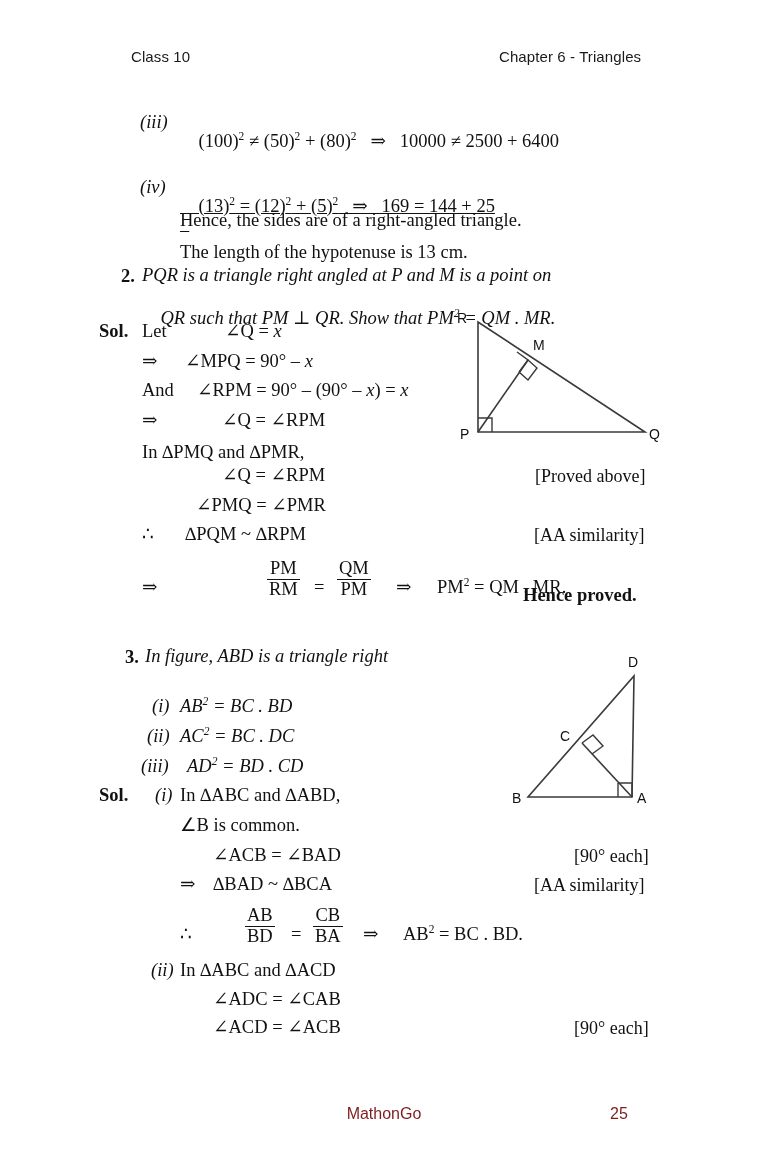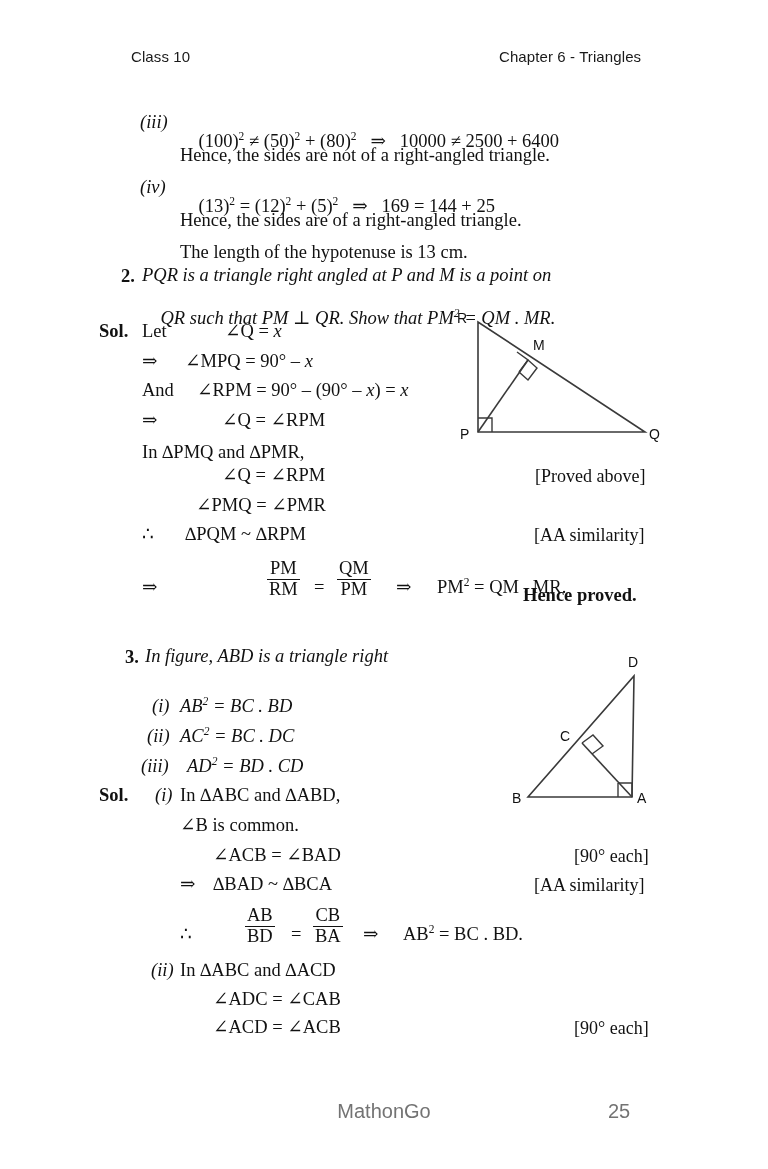--- a/index.html
+++ b/index.html
@@ -31,22 +31,22 @@
     color: #1a1a1a;
     letter-spacing: 0.1px;
   }
   .runhead.left  { left: 131px; }
   .runhead.right { left: 499px; }
 
   .footer {
     position: absolute;
     bottom: 46px;
     font-family: "Liberation Sans", "DejaVu Sans", sans-serif;
-    font-size: 20px;
-    color: #737373;
+    font-size: 16px;
+    color: #7f1d1d;
   }
   .footer.center { left: 0; width: 768px; text-align: center; }
   .footer.page-no { left: 0; width: 768px; text-align: center; padding-left: 470px; box-sizing: border-box; }
 
   
   .ln {
     position: absolute;
     font-size: 18.5px;
     line-height: 1;
     white-space: pre;
@@ -91,24 +91,23 @@
 
 <div class="page">
 
   <div class="runhead left">Class 10</div>
   <div class="runhead right">Chapter 6 - Triangles</div>
 
   <div class="ln it" style="left:140px; top:113px;">(iii)</div>
   <div class="ln" style="left:180px; top:113px;">
     (100)<sup>2</sup> ≠ (50)<sup>2</sup> + (80)<sup>2</sup>   ⇒   10000 ≠ 2500 + 6400
   </div>
-  <div class="ln" style="left:180px; top:146px;">Hence, the sides are not of a right-angled triangle.</div>
 
   <div class="ln it" style="left:140px; top:178px;">(iv)</div>
-  <div class="ln" style="left:180px; top:178px;">
+  <div class="ln" style="left:180px; top:178px;text-decoration:underline;">
     (13)<sup>2</sup> = (12)<sup>2</sup> + (5)<sup>2</sup>   ⇒   169 = 144 + 25
   </div>
   <div class="ln" style="left:180px; top:211px;">Hence, the sides are of a right-angled triangle.</div>
   <div class="ln" style="left:180px; top:243px;">The length of the hypotenuse is 13 cm.</div>
 
   <div class="ln bd" style="left:121px; top:267px;">2.</div>
   <div class="ln it" style="left:142px; top:266px;">PQR is a triangle right angled at P and M is a point on</div>
   <div class="ln it" style="left:142px; top:290px;">
     QR such that PM ⊥ QR. Show that PM<sup>2</sup> = QM . MR.
   </div>
@@ -181,21 +180,21 @@
   <div class="ln it" style="left:180px; top:727px;">AC<sup>2</sup> = BC . DC</div>
 
   <div class="ln it" style="left:141px; top:757px;">(iii)</div>
   <div class="ln it" style="left:187px; top:757px;">AD<sup>2</sup> = BD . CD</div>
 
   <div class="ln bd" style="left:99px; top:786px;">Sol.</div>
 
   <div class="ln it" style="left:155px; top:786px;">(i)</div>
   <div class="ln" style="left:180px; top:786px;">In ∆ABC and ∆ABD,</div>
 
-  <div class="ln" style="left:180px; top:816px;">∠B is common.</div>
+  <div class="ln" style="left:180px; top:816px;font-family:Liberation Serif, serif;">∠B is common.</div>
 
   <div class="ln" style="left:213px; top:846px;">∠ACB = ∠BAD</div>
   <div class="rt" style="left:574px; top:846px;">[90° each]</div>
 
   <div class="ln" style="left:180px; top:875px;">⇒</div>
   <div class="ln" style="left:213px; top:875px;">∆BAD ~ ∆BCA</div>
   <div class="rt" style="left:534px; top:875px;">[AA similarity]</div>
 
   <div class="ln" style="left:180px; top:925px;">∴</div>
   <div class="frac" style="left:245px; top:906px;">

